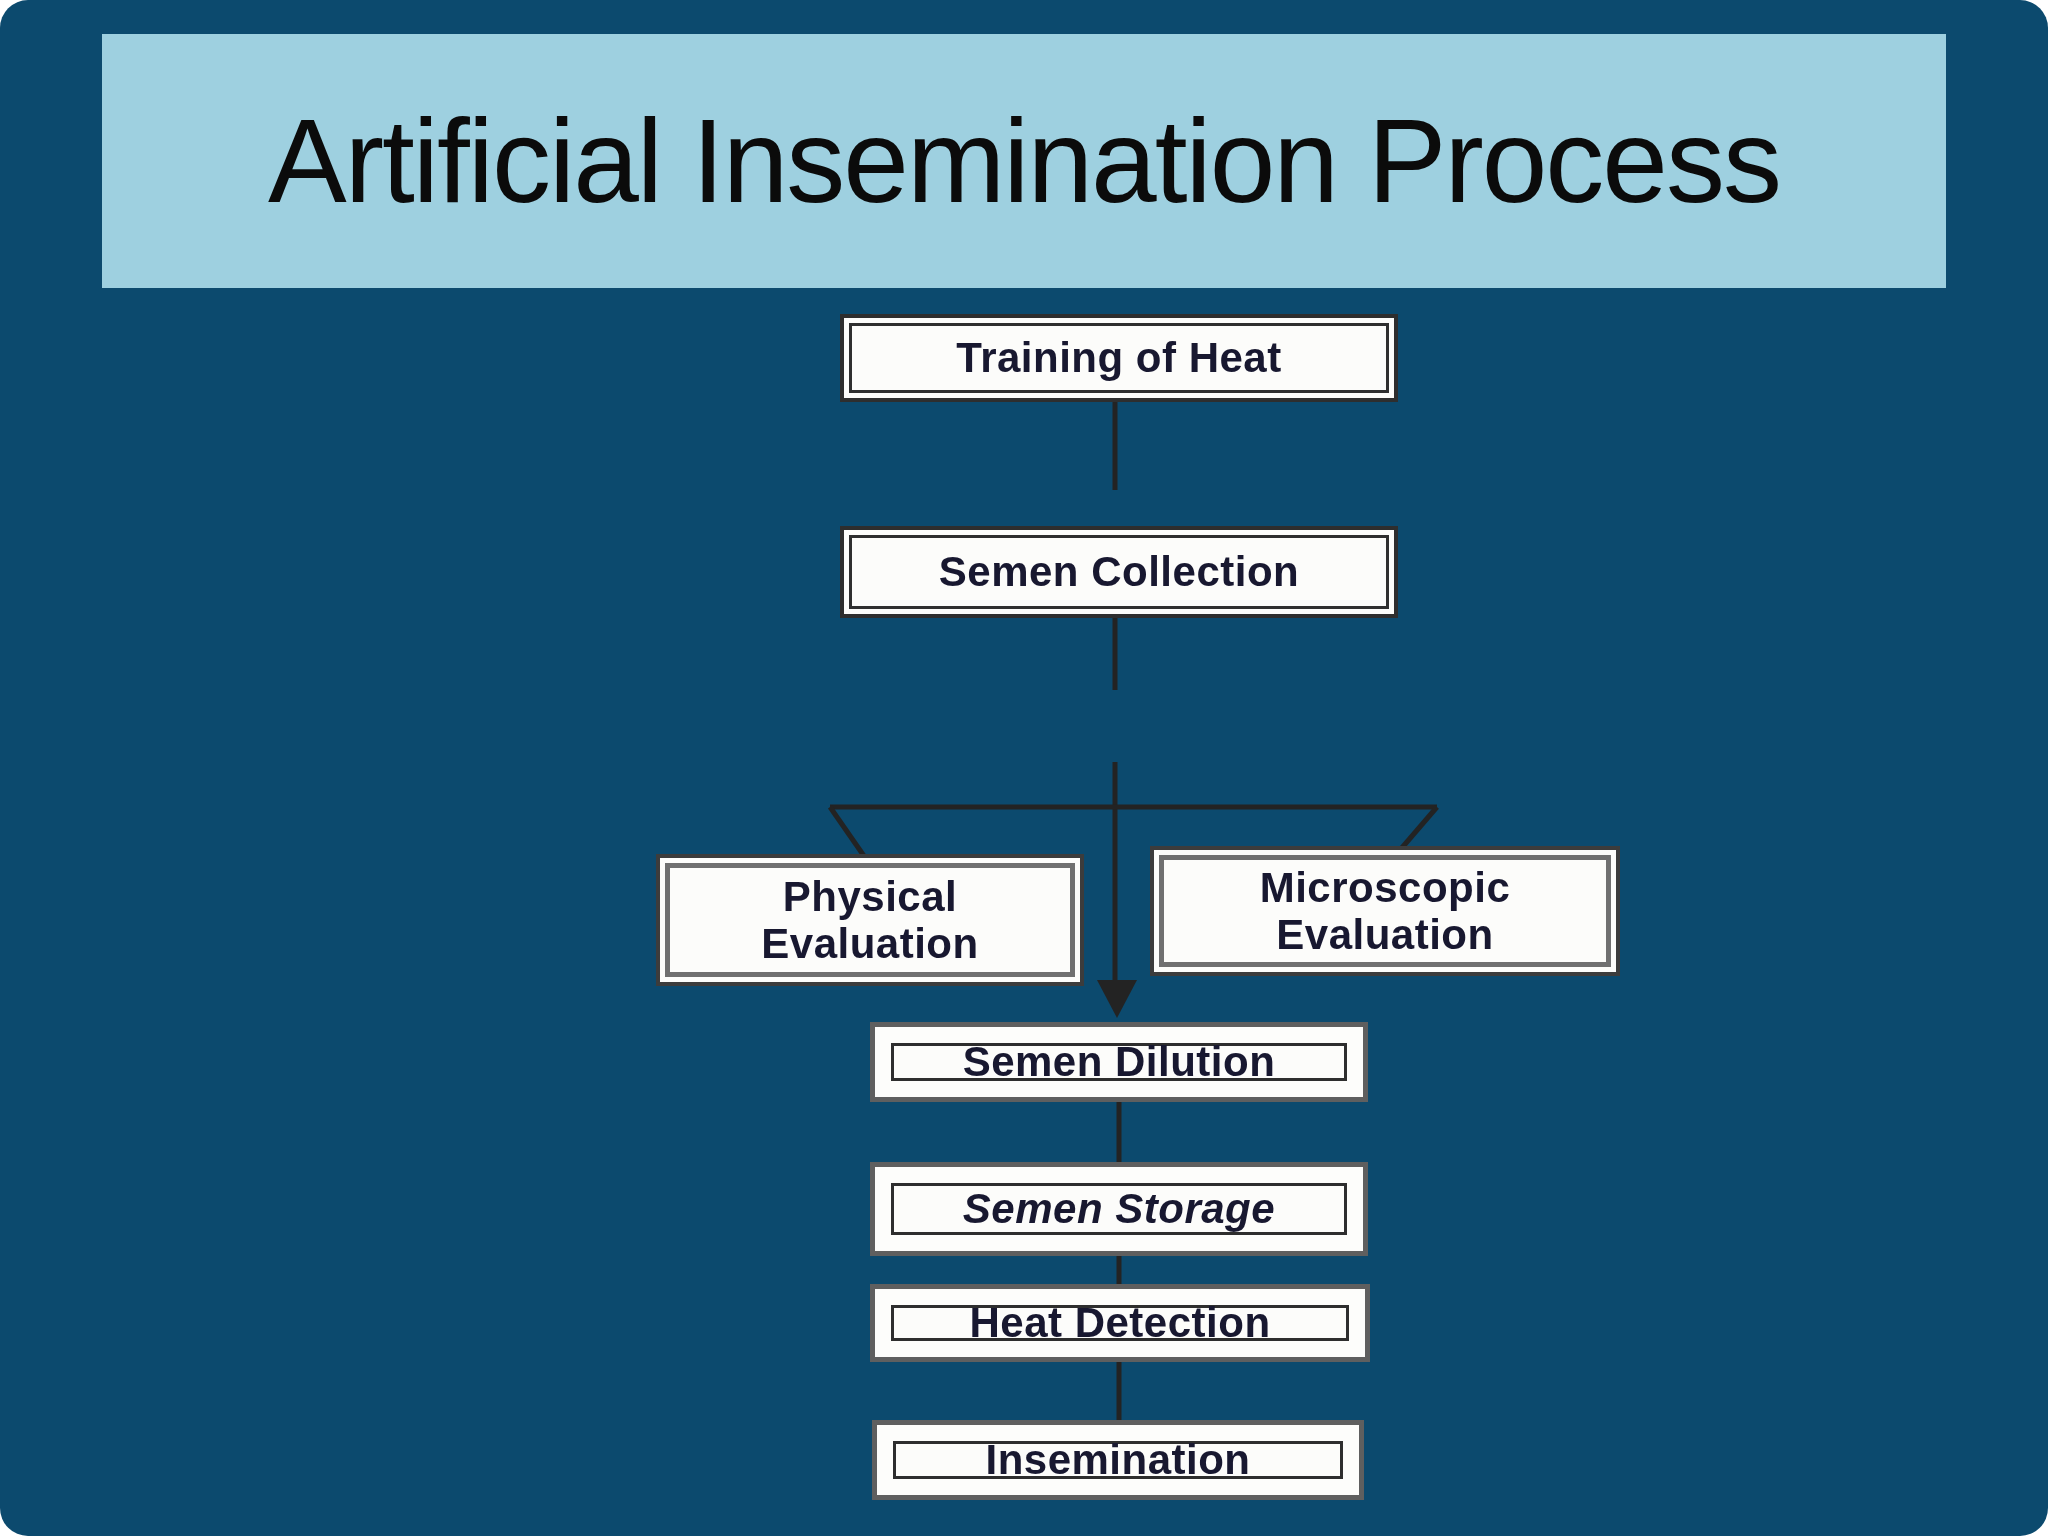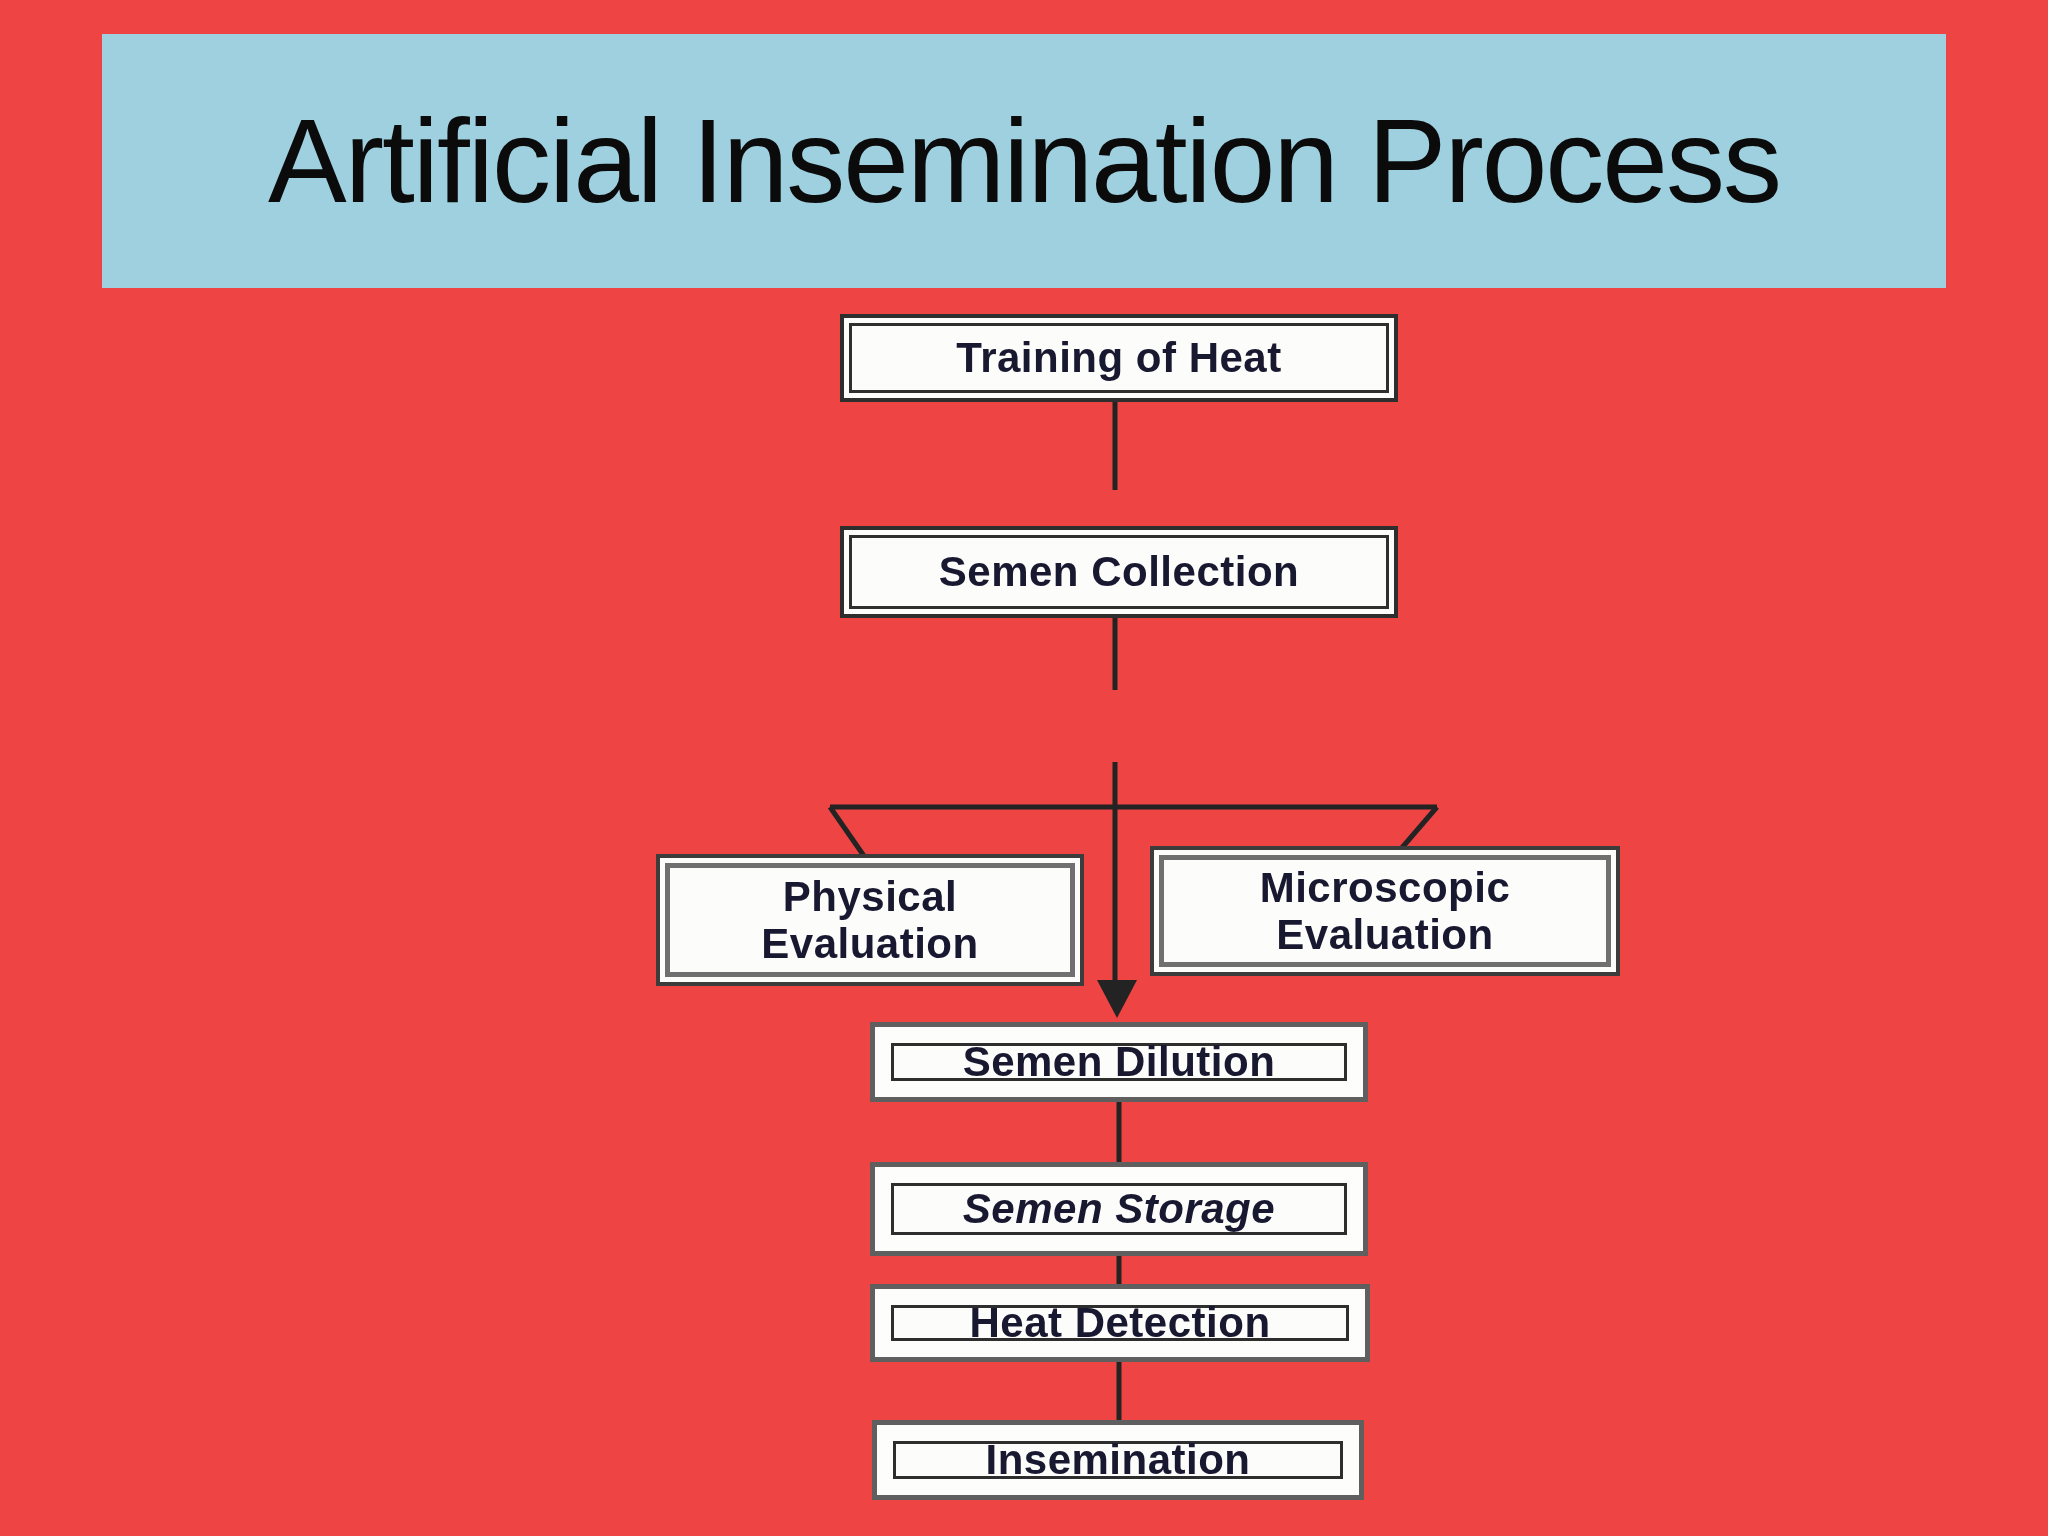--- a/index.html
+++ b/index.html
@@ -4,23 +4,24 @@
 <style>
   html, body {
     margin: 0;
     padding: 0;
     background: #ffffff;
   }
   .screen {
     position: relative;
     width: 2048px;
     height: 1536px;
-    background: #ef4444;
+    background: #0c4a6e;
     overflow: hidden;
     font-family: "Liberation Sans", sans-serif;
+    border-radius: 28px;
   }
 
   
   .banner {
     position: absolute;
     left: 102px;
     top: 34px;
     width: 1844px;
     height: 254px;
     background: #9ed0e0;

